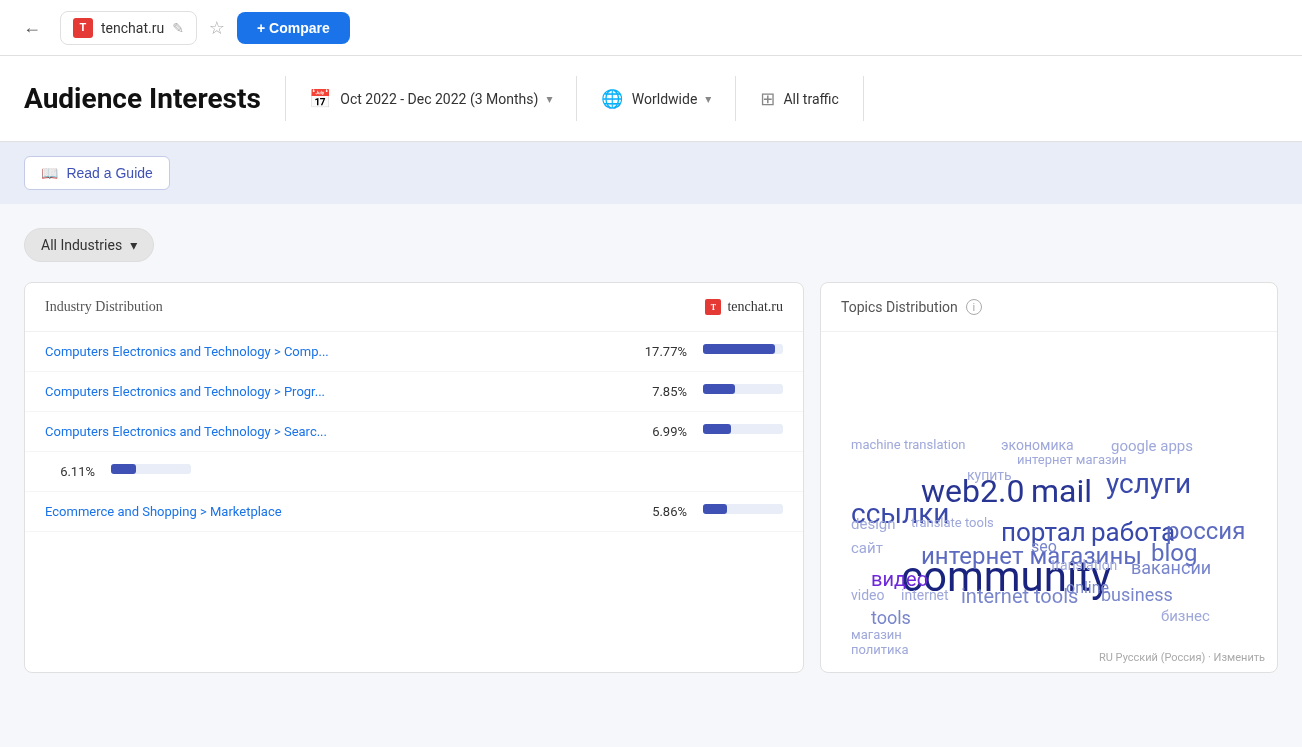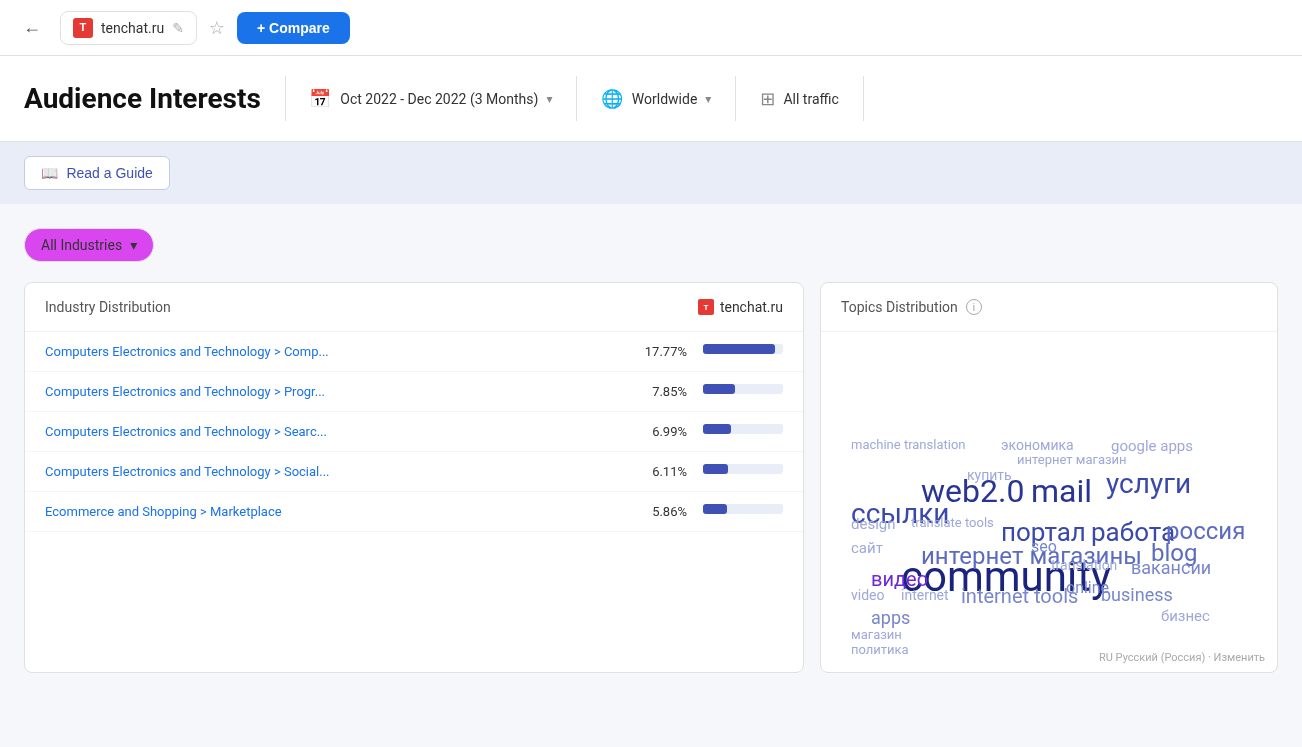--- a/index.html
+++ b/index.html
@@ -82,41 +82,42 @@
       padding: 24px;
       background: #f5f7fa;
       min-height: calc(747px - 56px - 80px - 56px);
     }
 
     
     .industries-row {
       margin-bottom: 20px;
     }
     .industries-select {
-      background: #d946ef; border: 1px solid #ddd; border-radius: 20px;
+      background: #e5e5e5; border: 1px solid #ddd; border-radius: 20px;
       padding: 8px 16px; font-size: 14px; color: #333;
       display: inline-flex; align-items: center; gap: 8px; cursor: pointer;
     }
 
     
     .panels-row {
       display: flex; gap: 16px;
     }
 
     
     .industry-panel {
       background: white; border: 1px solid #e0e0e0; border-radius: 8px;
       flex: 0 0 780px;
       overflow: hidden;
     }
     .panel-header {
       display: flex; align-items: center;
       padding: 16px 20px;
       border-bottom: 1px solid #f0f0f0;
       gap: 16px;
+      font-family: Liberation Serif, serif;
     }
     .panel-title { font-size: 14px; color: #555; flex: 1; }
     .panel-site-info {
       display: flex; align-items: center; gap: 6px;
       font-size: 14px; color: #333;
     }
     .mini-favicon {
       width: 16px; height: 16px;
       background: #e53935; border-radius: 2px;
       display: flex; align-items: center; justify-content: center;
@@ -270,21 +271,20 @@
           <div class="industry-row">
     <span class="industry-name">Computers Electronics and Technology &gt; Searc...</span>
     <span class="industry-pct">6.99%</span>
     <div class="industry-bar-container">
       <div class="industry-bar-track">
         <div class="industry-bar-fill" style="width:28px"></div>
       </div>
     </div>
   </div>
           <div class="industry-row">
-    <span class="industry-name">Computers Electronics and Technology &gt; Social...</span>
     <span class="industry-pct">6.11%</span>
     <div class="industry-bar-container">
       <div class="industry-bar-track">
         <div class="industry-bar-fill" style="width:25px"></div>
       </div>
     </div>
   </div>
           <div class="industry-row">
     <span class="industry-name">Ecommerce and Shopping &gt; Marketplace</span>
     <span class="industry-pct">5.86%</span>
@@ -325,20 +325,20 @@
           <span class="word" style="font-size: 14px; color: rgb(159, 168, 218); top: 225px; left: 230px;">translation</span>
           <span class="word" style="font-size: 13px; color: rgb(159, 168, 218); top: 120px; left: 196px;">интернет магазин</span>
           <span class="word" style="font-size: 14px; color: rgb(159, 168, 218); top: 135px; left: 146px;">купить</span>
           <span class="word" style="font-size: 14px; color: rgb(159, 168, 218); top: 105px; left: 180px;">экономика</span>
           <span class="word" style="font-size: 15px; color: rgb(159, 168, 218); top: 105px; left: 290px;">google apps</span>
           <span class="word" style="font-size: 13px; color: rgb(159, 168, 218); top: 105px; left: 30px;">machine translation</span>
           <span class="word" style="font-size: 14px; color: rgb(159, 168, 218); top: 255px; left: 30px;">video</span>
           <span class="word" style="font-size: 14px; color: rgb(159, 168, 218); top: 255px; left: 80px;">internet</span>
           <span class="word" style="font-size: 20px; color: rgb(121, 134, 203); top: 252px; left: 140px;">internet tools</span>
           <span class="word" style="font-size: 18px; color: rgb(121, 134, 203); top: 252px; left: 280px;">business</span>
-          <span class="word" style="font-size: 18px; color: rgb(121, 134, 203); top: 275px; left: 50px;">apps</span>
+          <span class="word" style="font-size: 18px; color: rgb(121, 134, 203); top: 275px; left: 50px;">tools</span>
           <span class="word" style="font-size: 15px; color: rgb(159, 168, 218); top: 275px; left: 340px;">бизнес</span>
           <span class="word" style="font-size: 13px; color: rgb(159, 168, 218); top: 295px; left: 30px;">магазин</span>
           <span class="word" style="font-size: 13px; color: rgb(159, 168, 218); top: 310px; left: 30px;">политика</span>
         </div>
     </div>
   </div>
 </div>
 
 </body></html>

